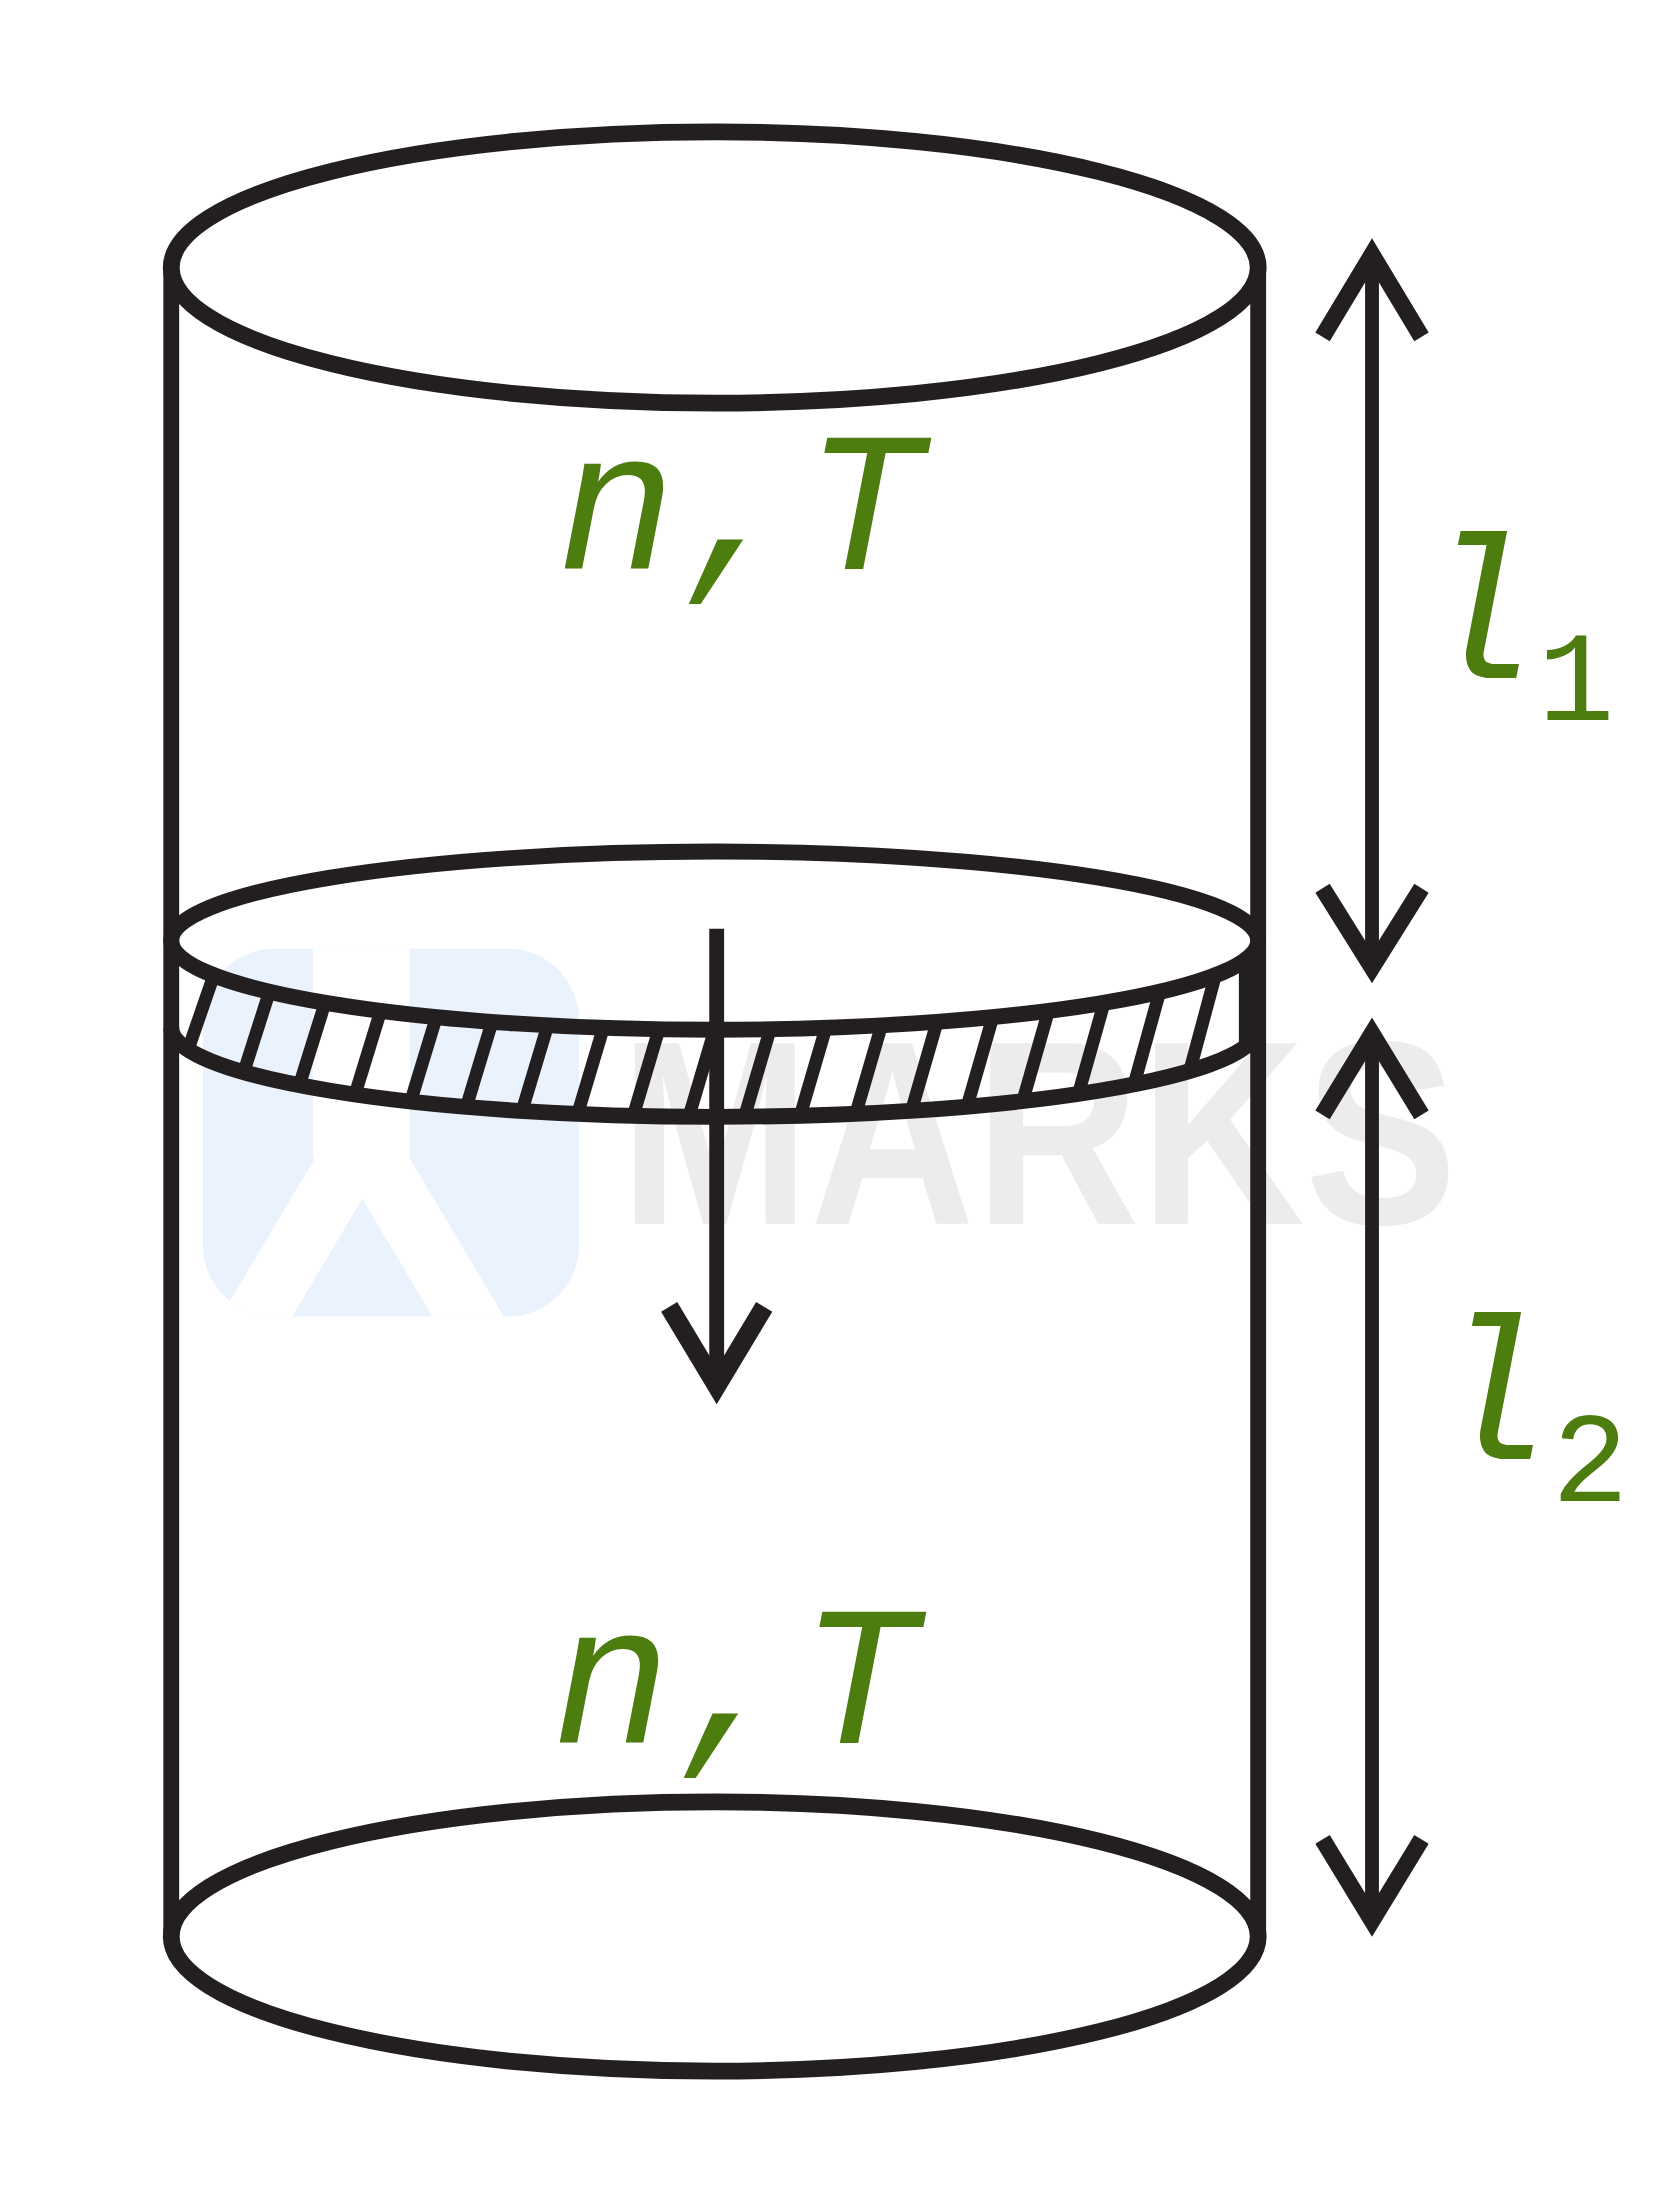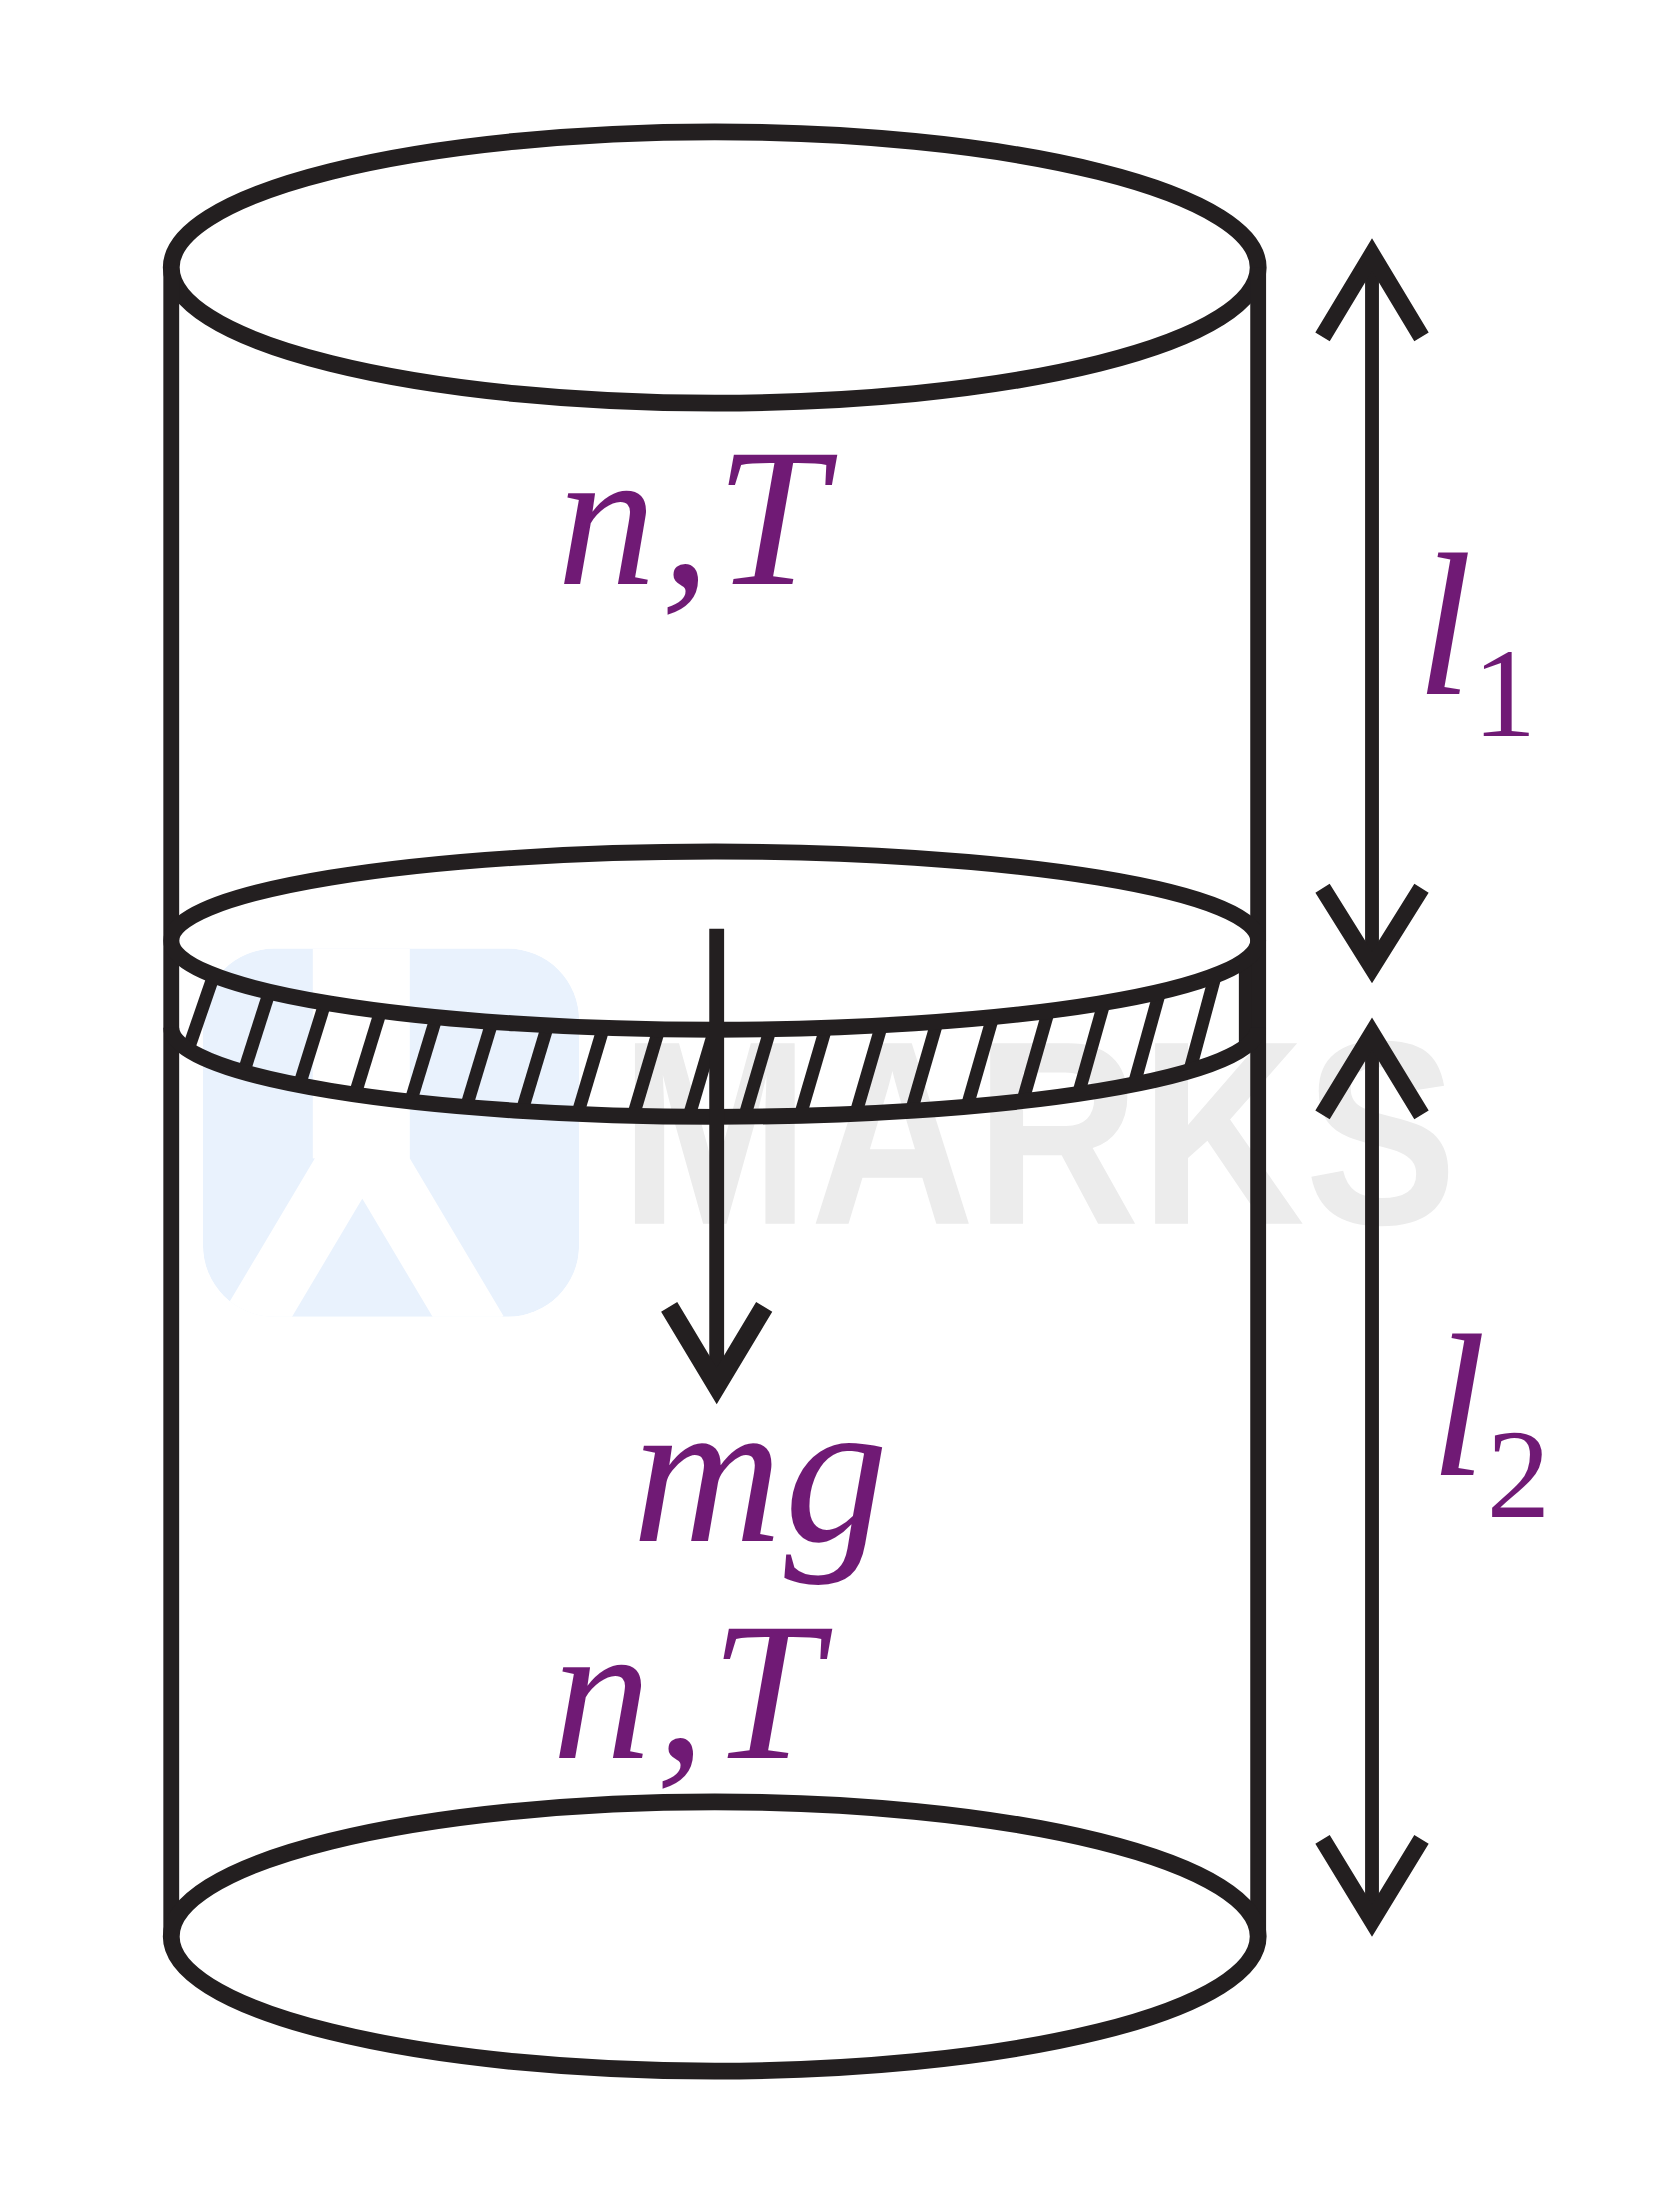--- a/index.html
+++ b/index.html
@@ -6,25 +6,26 @@
   .stage{
     position:relative;
     width:1667px;height:2202px;
     background:#ffffff;
     overflow:hidden;
     font-family:"Liberation Serif", serif;
   }
   .stage svg{position:absolute;left:0;top:0;}
   .lbl{
     position:absolute;
-    color:#701a75;
+    color:#4d7c0f;
     font-style:italic;
     line-height:normal;
     white-space:nowrap;
     user-select:none;
+    font-family:Liberation Mono, monospace;
   }
   .lbl .sub{
     font-size:0.63em;
     font-style:normal;
     position:relative;
     top:0.33em;
   }
   .gas-top   {left:557px;  top:404px;  font-size:198px; letter-spacing:5px;}
   .gas-bottom{left:552px;  top:1578px; font-size:198px; letter-spacing:5px;}
   .mg        {left:632px;  top:1352px; font-size:208px; letter-spacing:2px;}
@@ -102,19 +103,18 @@
       <line x1="1386" y1="1048" x2="1386" y2="1936" stroke-width="14"></line>
       <path d="M 1336 1126 L 1386 1044 L 1436 1126" stroke-width="17"></path>
       <path d="M 1336 1858 L 1386 1940 L 1436 1858" stroke-width="17"></path>
     </g>
   </svg>
 
   <div class="lbl gas-top">n,T</div>
 
   <div class="lbl len1"><span>l</span><span class="sub">1</span></div>
 
-  <div class="lbl mg">mg</div>
 
   <div class="lbl gas-bottom">n,T</div>
 
   <div class="lbl len2"><span>l</span><span class="sub">2</span></div>
 </div>
 
 
 </body></html>

